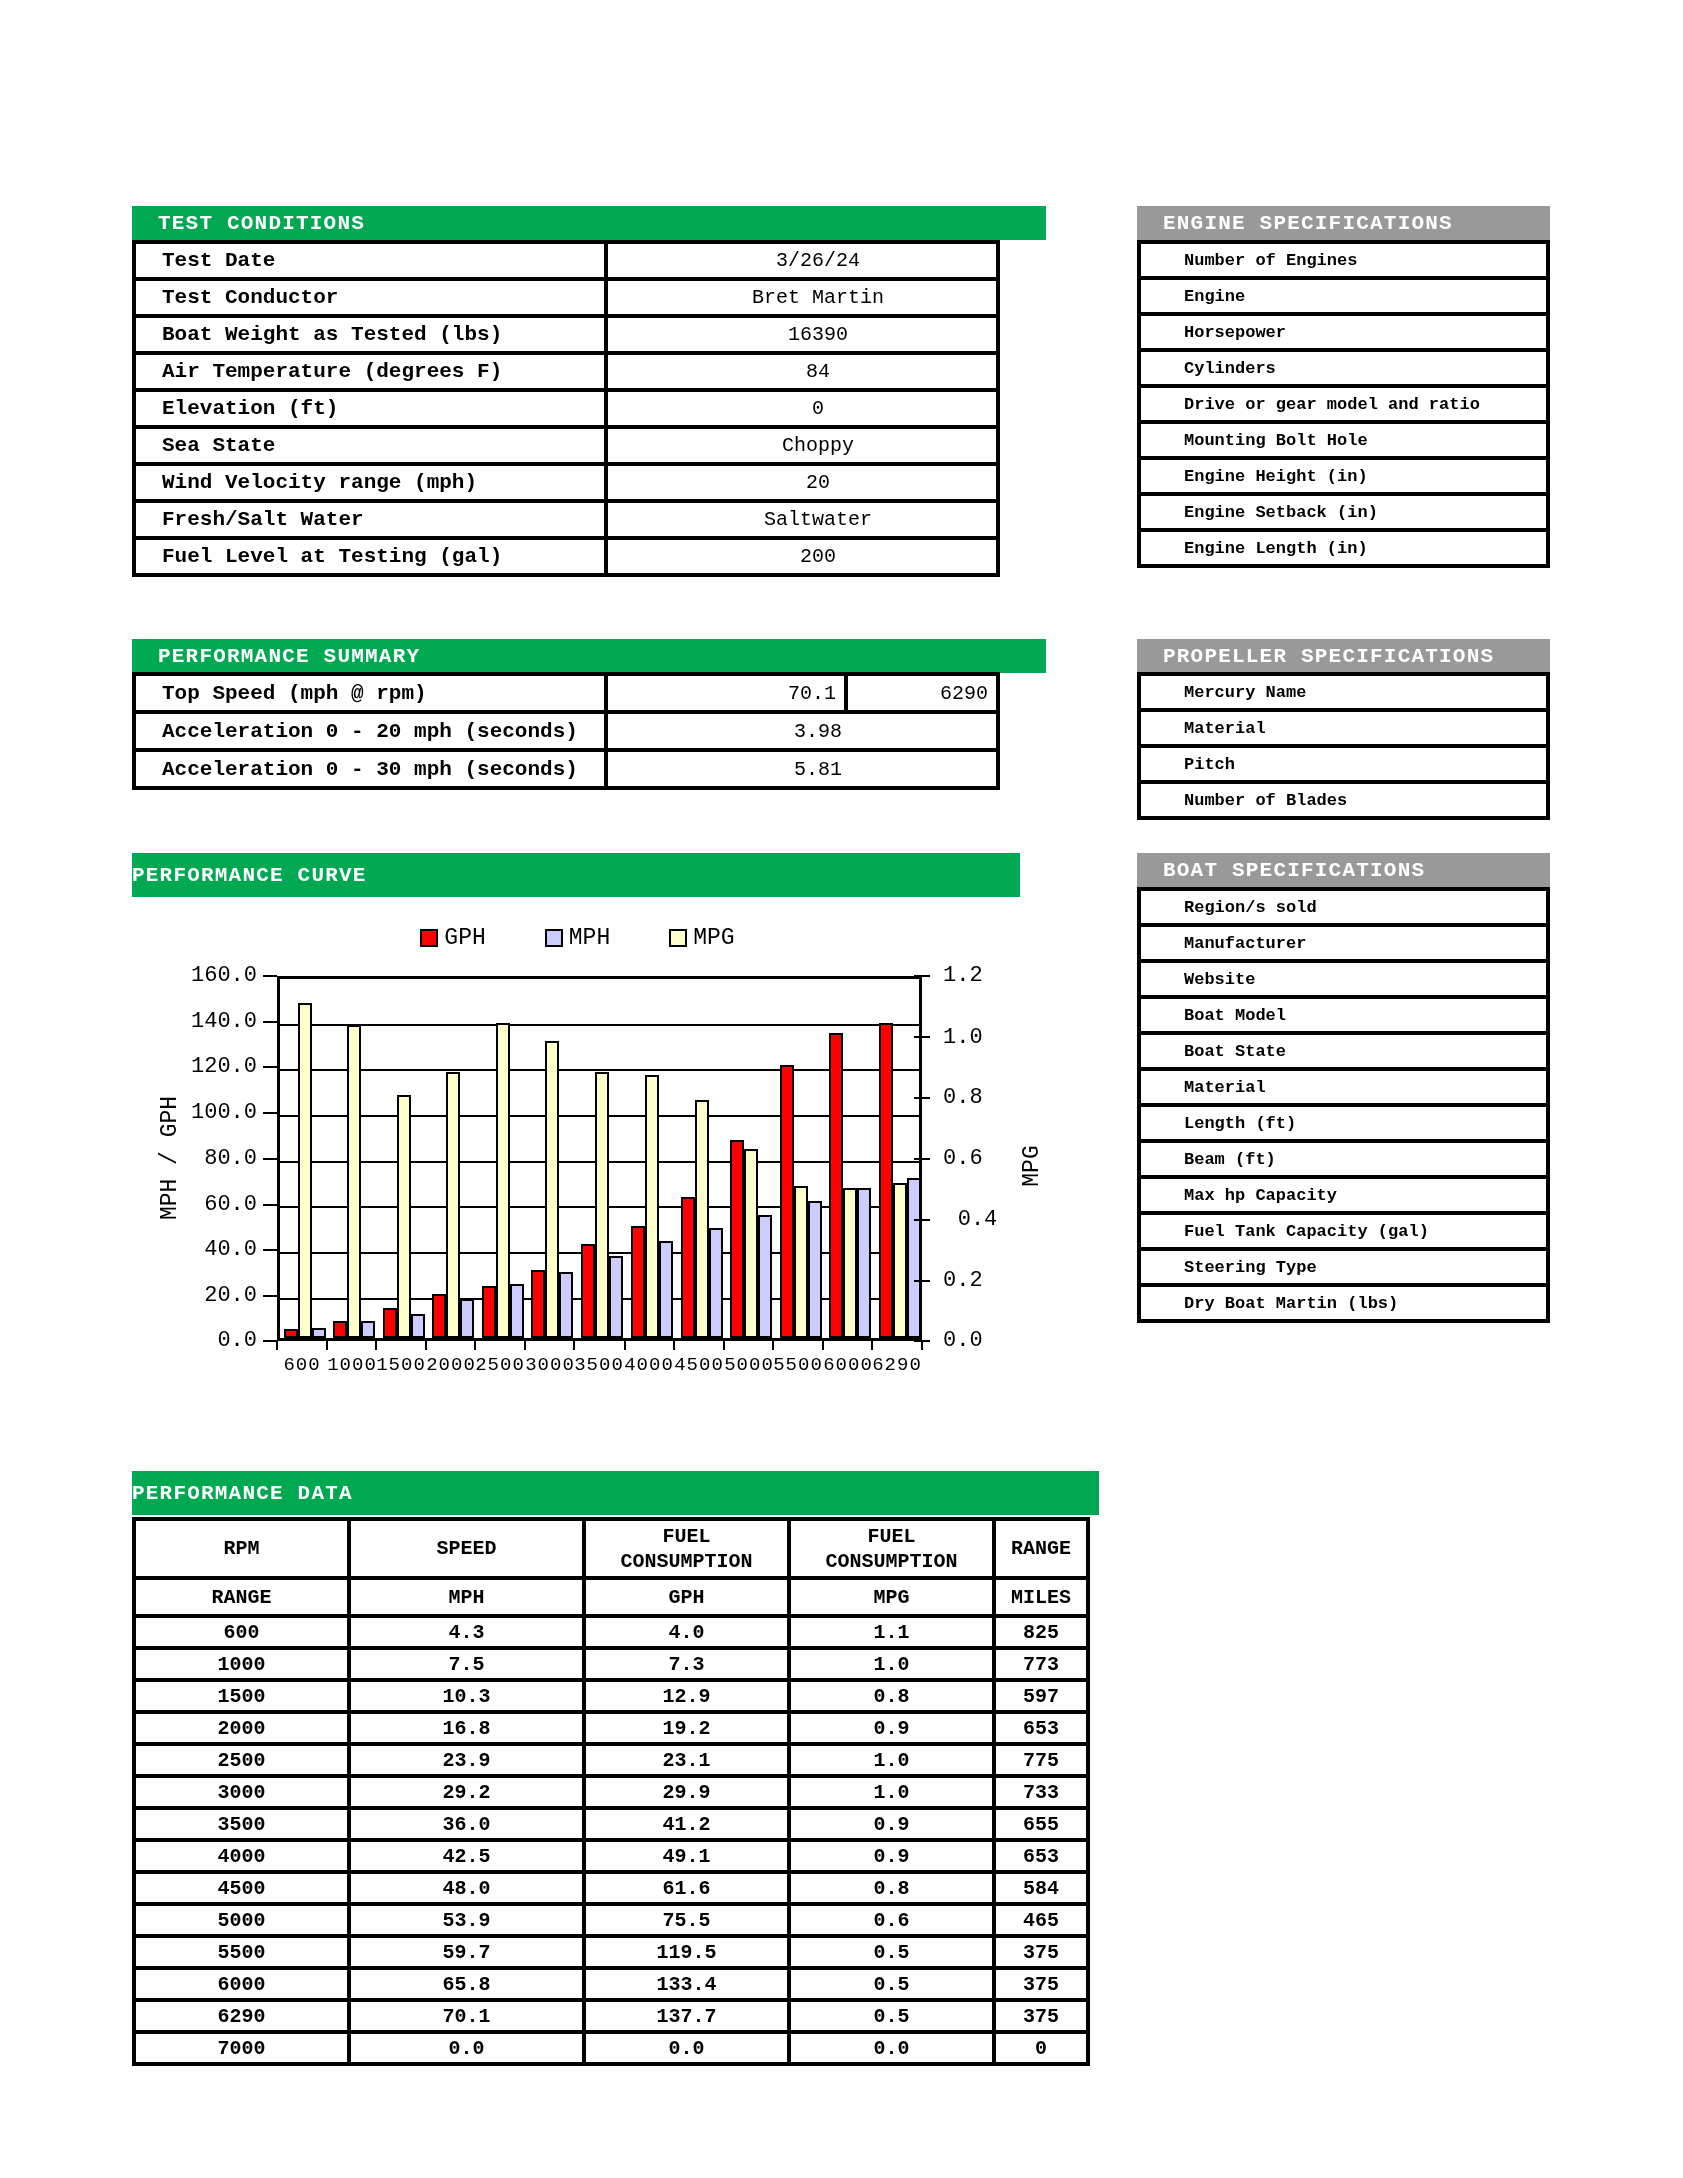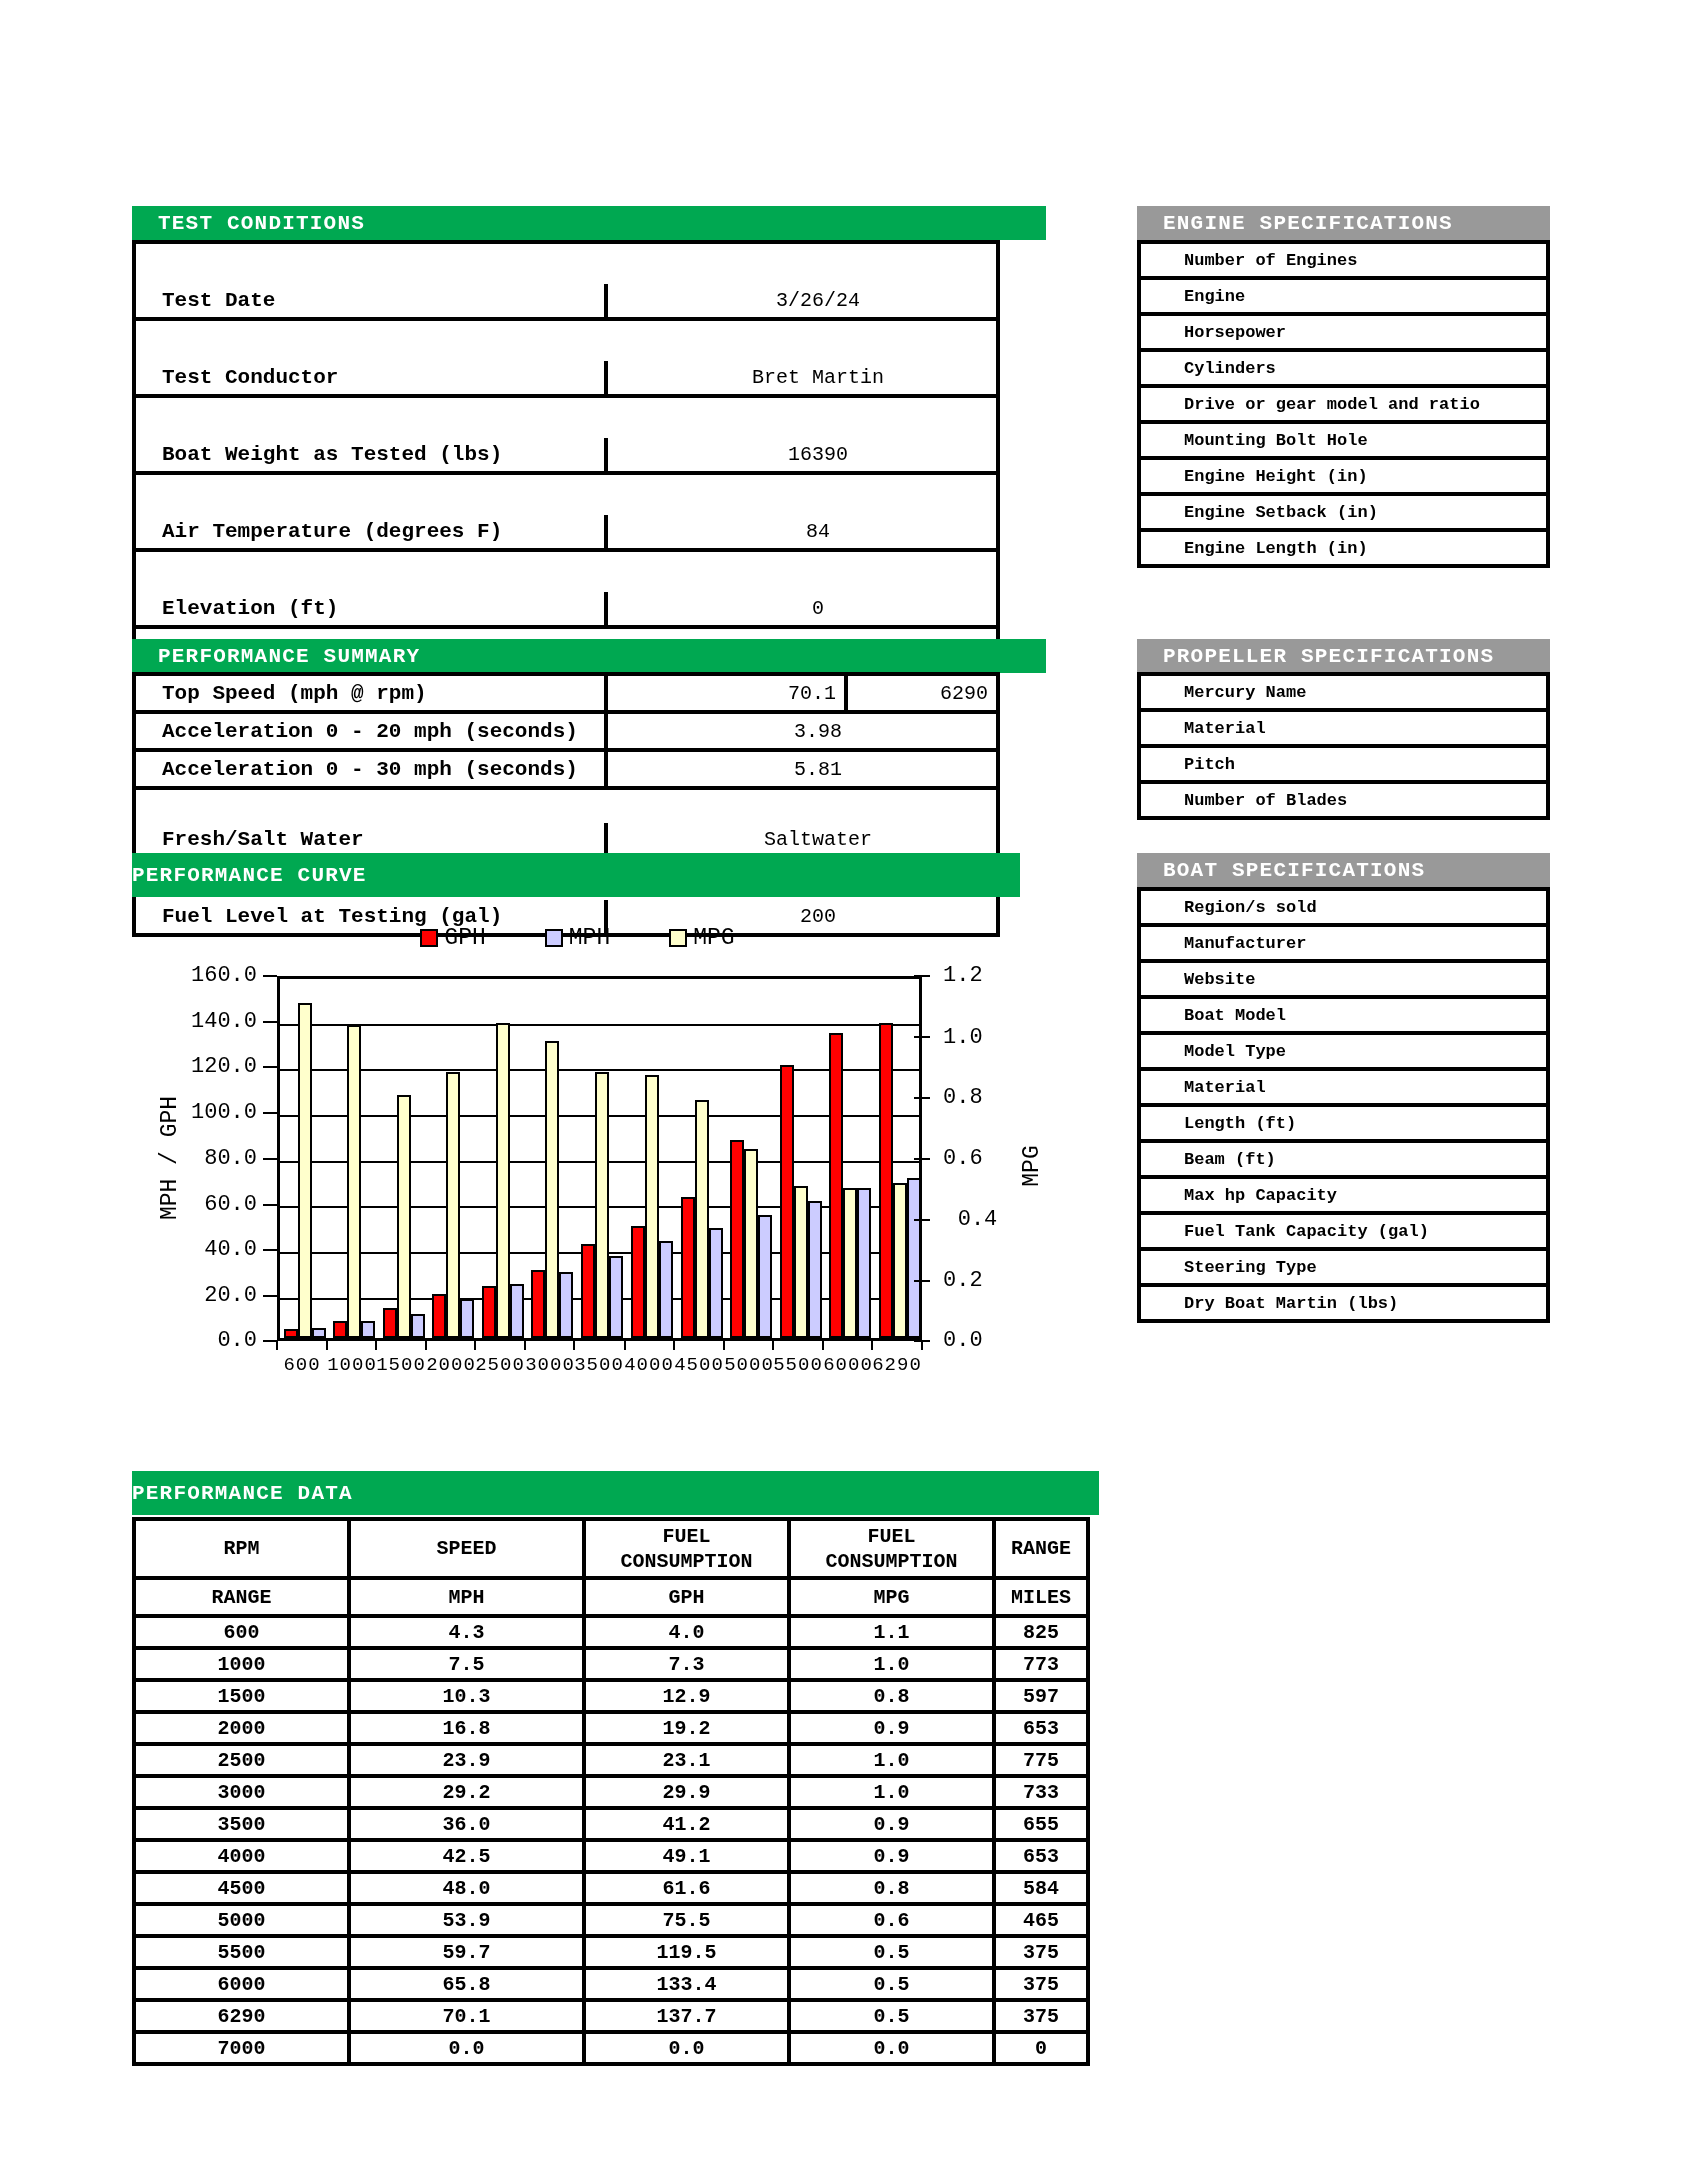--- a/index.html
+++ b/index.html
@@ -14,21 +14,21 @@
 
   
   .vtbl{position:absolute;border:4px solid #000;background:#fff;}
   .vrow{display:flex;align-items:stretch;border-bottom:4px solid #000;}
   .vrow:last-child{border-bottom:none;}
   .lcell{flex:0 0 442px;border-right:4px solid #000;display:flex;align-items:center;
          padding-left:26px;font-weight:bold;font-size:21px;}
   .vcell{flex:1;display:flex;align-items:center;justify-content:center;font-size:20px;padding-left:32px;}
   .vcell.rt{justify-content:flex-end;padding-right:8px;}
   .vcell.bdr{border-right:4px solid #000;}
-  .tcrow{height:33px;margin-top:40px;}
+  .tcrow{height:33px;}
   .psrow{height:34px;}
 
   
   .stbl{position:absolute;border:4px solid #000;background:#fff;}
   .srow{height:32px;border-bottom:4px solid #000;display:flex;align-items:center;
         padding-left:43px;font-weight:bold;font-size:17px;white-space:nowrap;}
   .srow:last-child{border-bottom:none;}
 
   
   .legend{position:absolute;left:132px;top:925px;width:891px;display:flex;
@@ -139,21 +139,21 @@
     </div>
 
   <div class="hdr big" style="left:132px;top:853px;width:888px;background:#00a851;">PERFORMANCE CURVE</div>
 
   <div class="hdr small" style="left:1137px;top:853px;width:413px;background:#999999;box-sizing:border-box;">BOAT SPECIFICATIONS</div>
   <div class="stbl" id="boat-table" style="left:1137px;top:887px;width:405px;">
       <div class="srow">Region/s sold</div>
       <div class="srow">Manufacturer</div>
       <div class="srow">Website</div>
       <div class="srow">Boat Model</div>
-      <div class="srow">Model Type</div>
+      <div class="srow">Boat State</div>
       <div class="srow">Material</div>
       <div class="srow">Length (ft)</div>
       <div class="srow">Beam (ft)</div>
       <div class="srow">Max hp Capacity</div>
       <div class="srow">Fuel Tank Capacity (gal)</div>
       <div class="srow">Steering Type</div>
       <div class="srow">Dry Boat Martin (lbs)</div>
     </div>
 
   <div class="legend" id="chart-legend">

